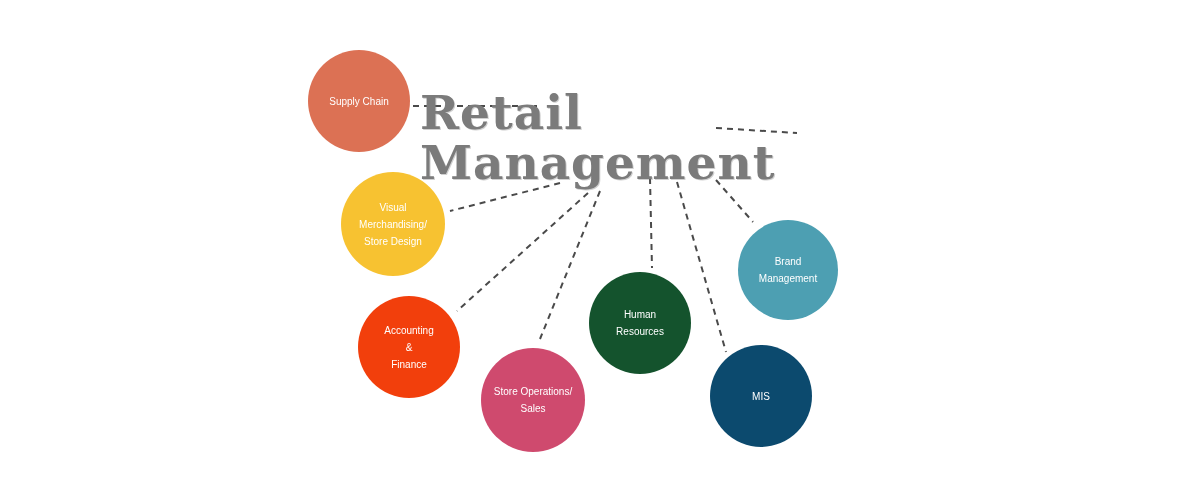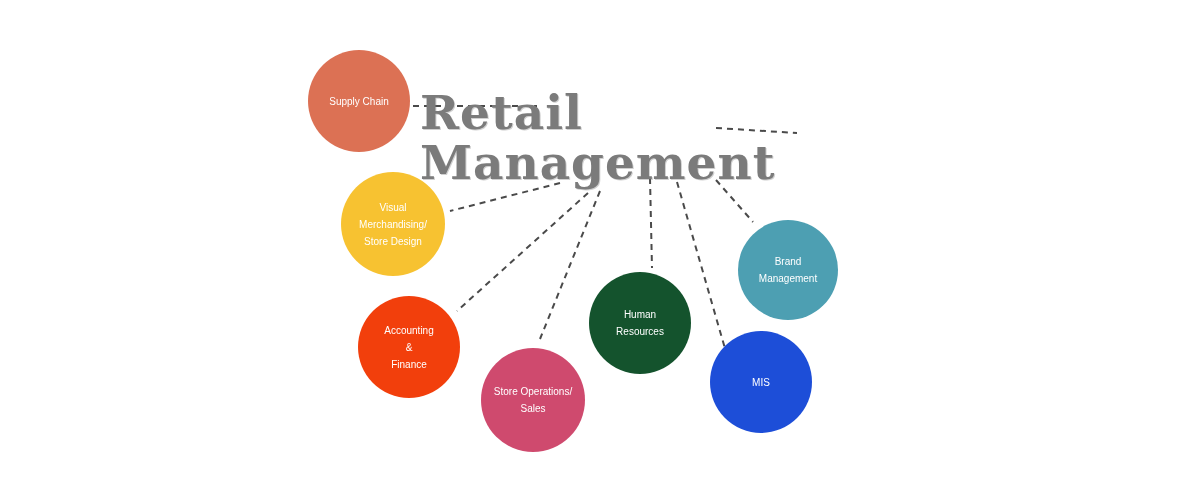--- a/index.html
+++ b/index.html
@@ -98,21 +98,21 @@
     <span class="node-label">Accounting
 &amp;
 Finance</span>
   </div>
 
   <div class="node" style="left: 589px; top: 272px; width: 102px; height: 102px; background: #14532d;">
     <span class="node-label">Human
 Resources</span>
   </div>
 
-  <div class="node" style="left: 710px; top: 331px; width: 102px; height: 102px; background: #1d4ed8;">
+  <div class="node" style="left: 710px; top: 345px; width: 102px; height: 102px; background: #0c4a6e;">
     <span class="node-label">MIS</span>
   </div>
 
   <div class="node" style="left: 738px; top: 220px; width: 100px; height: 100px; background: rgb(77, 159, 178);">
     <span class="node-label">Brand
 Management</span>
   </div>
 
 
 </div>

